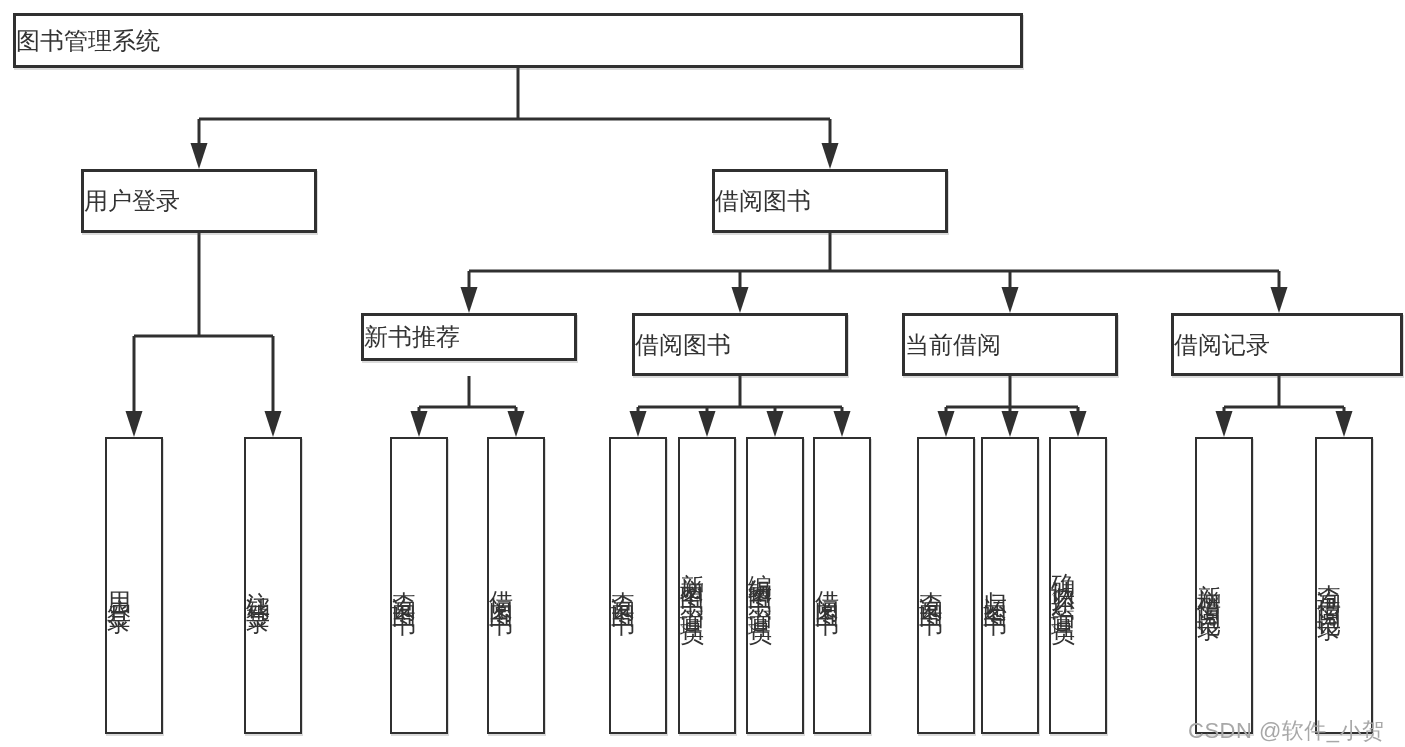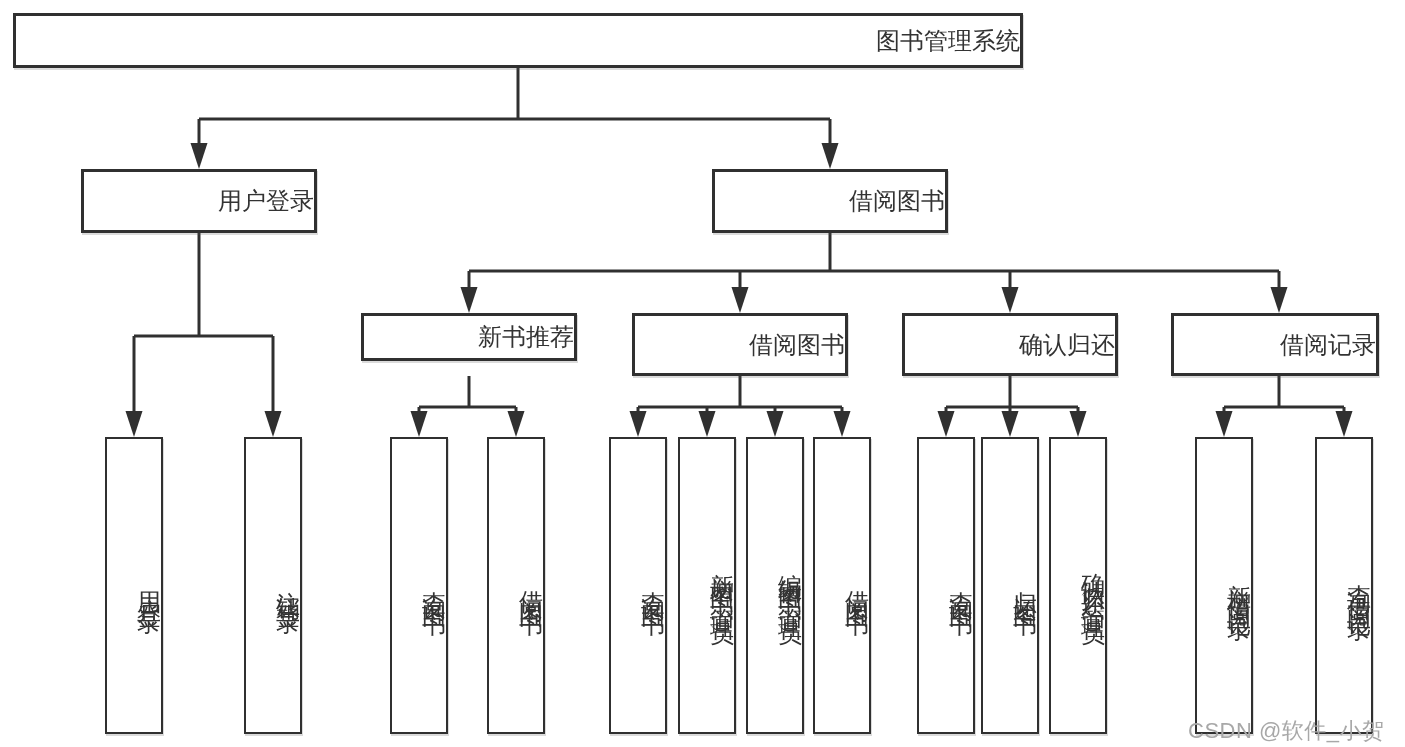--- a/index.html
+++ b/index.html
@@ -4,21 +4,21 @@
 <style>
   html,body{margin:0;padding:0;background:#ffffff;}
   .stage{
     position:relative;width:1405px;height:747px;background:var(--bg,#fff);overflow:hidden;
     font-family:"Liberation Sans", sans-serif;color:var(--text,#333);
   }
   .wires{position:absolute;left:0;top:0;z-index:1;}
   .node{
     position:absolute;box-sizing:border-box;background:#fff;
     border:3px solid var(--line,#303030);
-    display:flex;align-items:center;justify-content:flex-end;
+    display:flex;align-items:center;justify-content:flex-start;
     font-size:24px;line-height:1;color:var(--text,#333);
     box-shadow:1px 2px 0 rgba(90,90,90,0.22);
     z-index:2;
   }
   .leaf{border-width:2px;}
   .vtext{
     writing-mode:vertical-rl;text-orientation:mixed;
     letter-spacing:7px;font-size:24px;white-space:nowrap;
   }
   .watermark{
@@ -97,23 +97,23 @@
     <span>借阅图书</span>
   </div>
 
   <div class="node" style="left:361px;top:313px;width:216px;height:48px">
     <span>新书推荐</span>
   </div>
   <div class="node" style="left:632px;top:313px;width:216px;height:63px">
     <span>借阅图书</span>
   </div>
   <div class="node" style="left:902px;top:313px;width:216px;height:63px">
-    <span>确认归还</span>
+    <span>当前借阅</span>
   </div>
-  <div class="node" style="left:1171px;top:313px;width:208px;height:63px">
+  <div class="node" style="left:1171px;top:313px;width:232px;height:63px">
     <span>借阅记录</span>
   </div>
 
   <div class="node leaf" style="left:105px;top:437px;width:58px;height:297px">
     <span class="vtext">用户登录</span>
   </div>
   <div class="node leaf" style="left:244px;top:437px;width:58px;height:297px">
     <span class="vtext">注销登录</span>
   </div>
 

